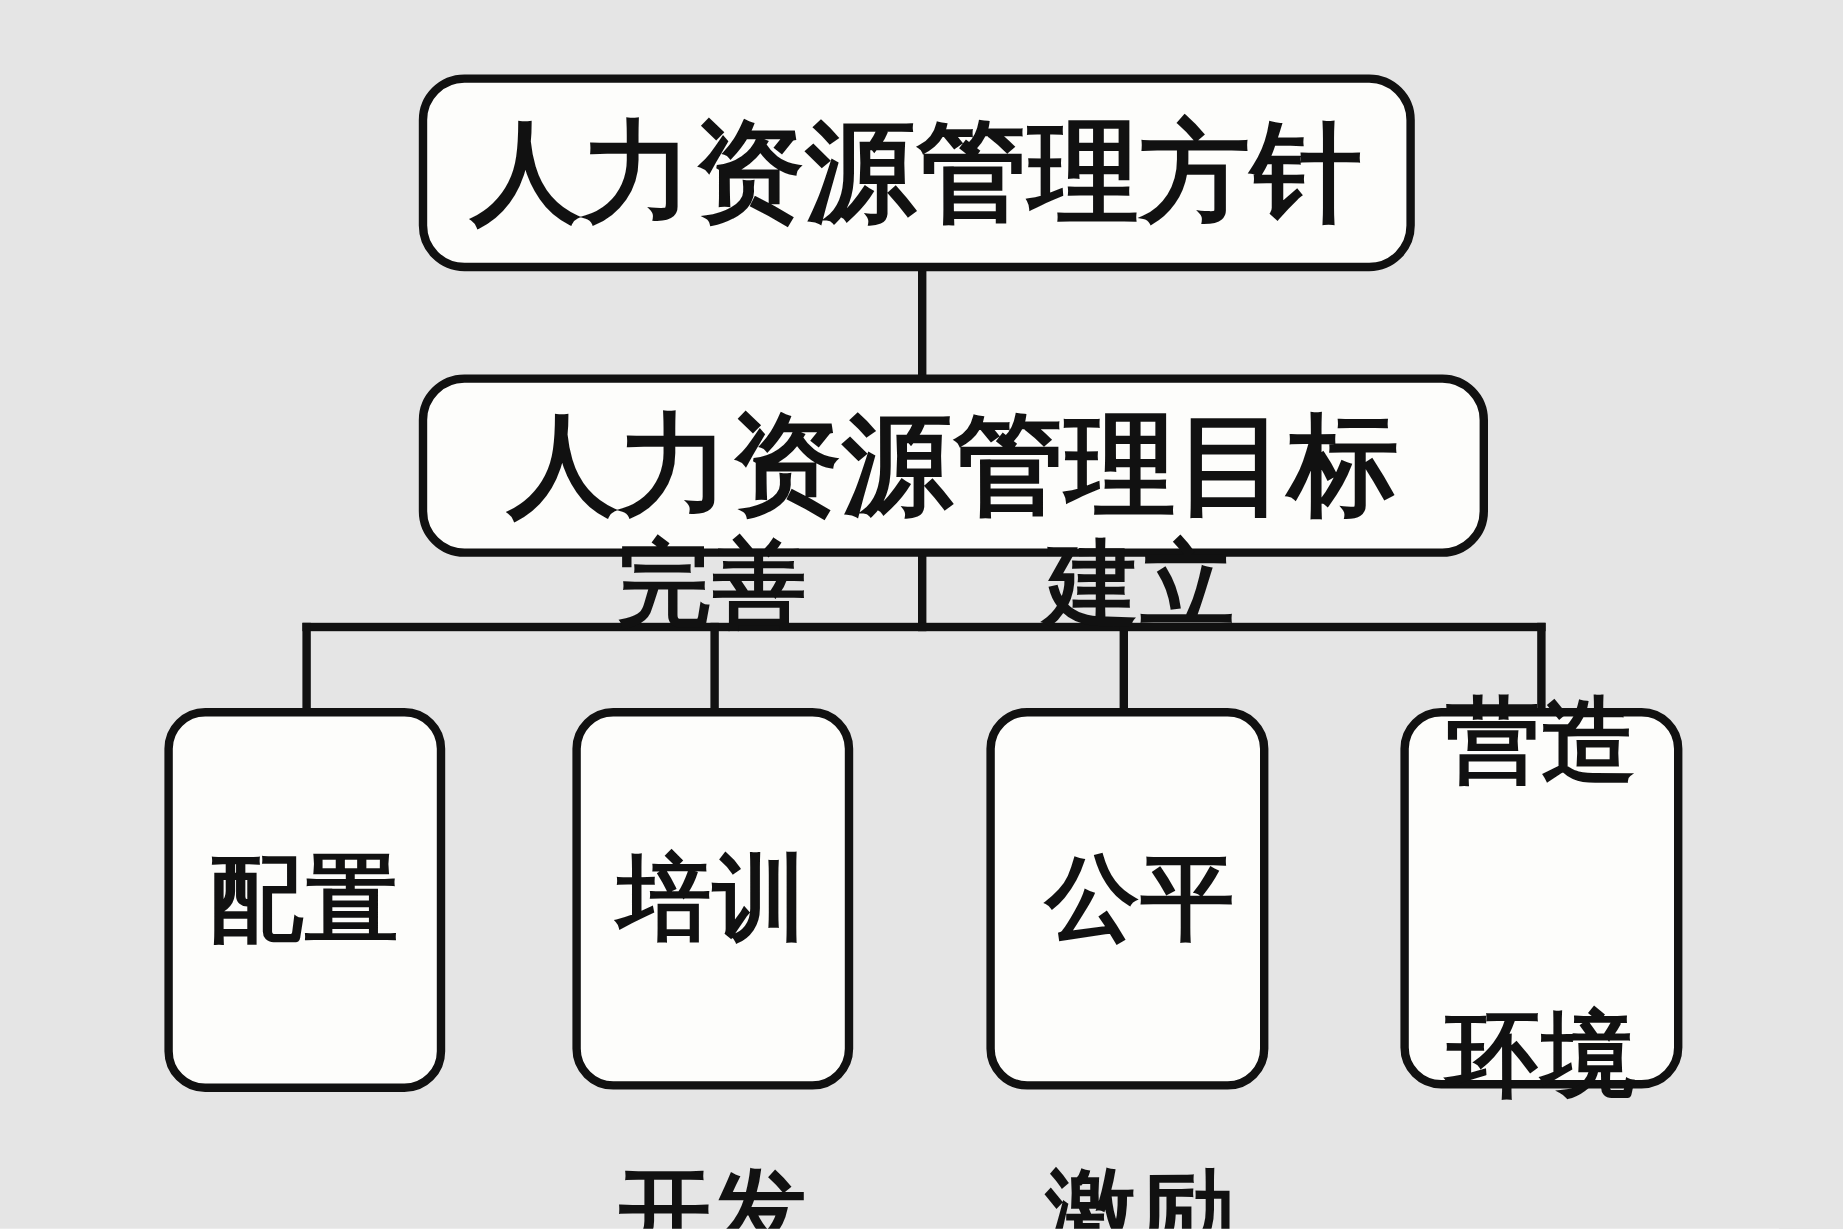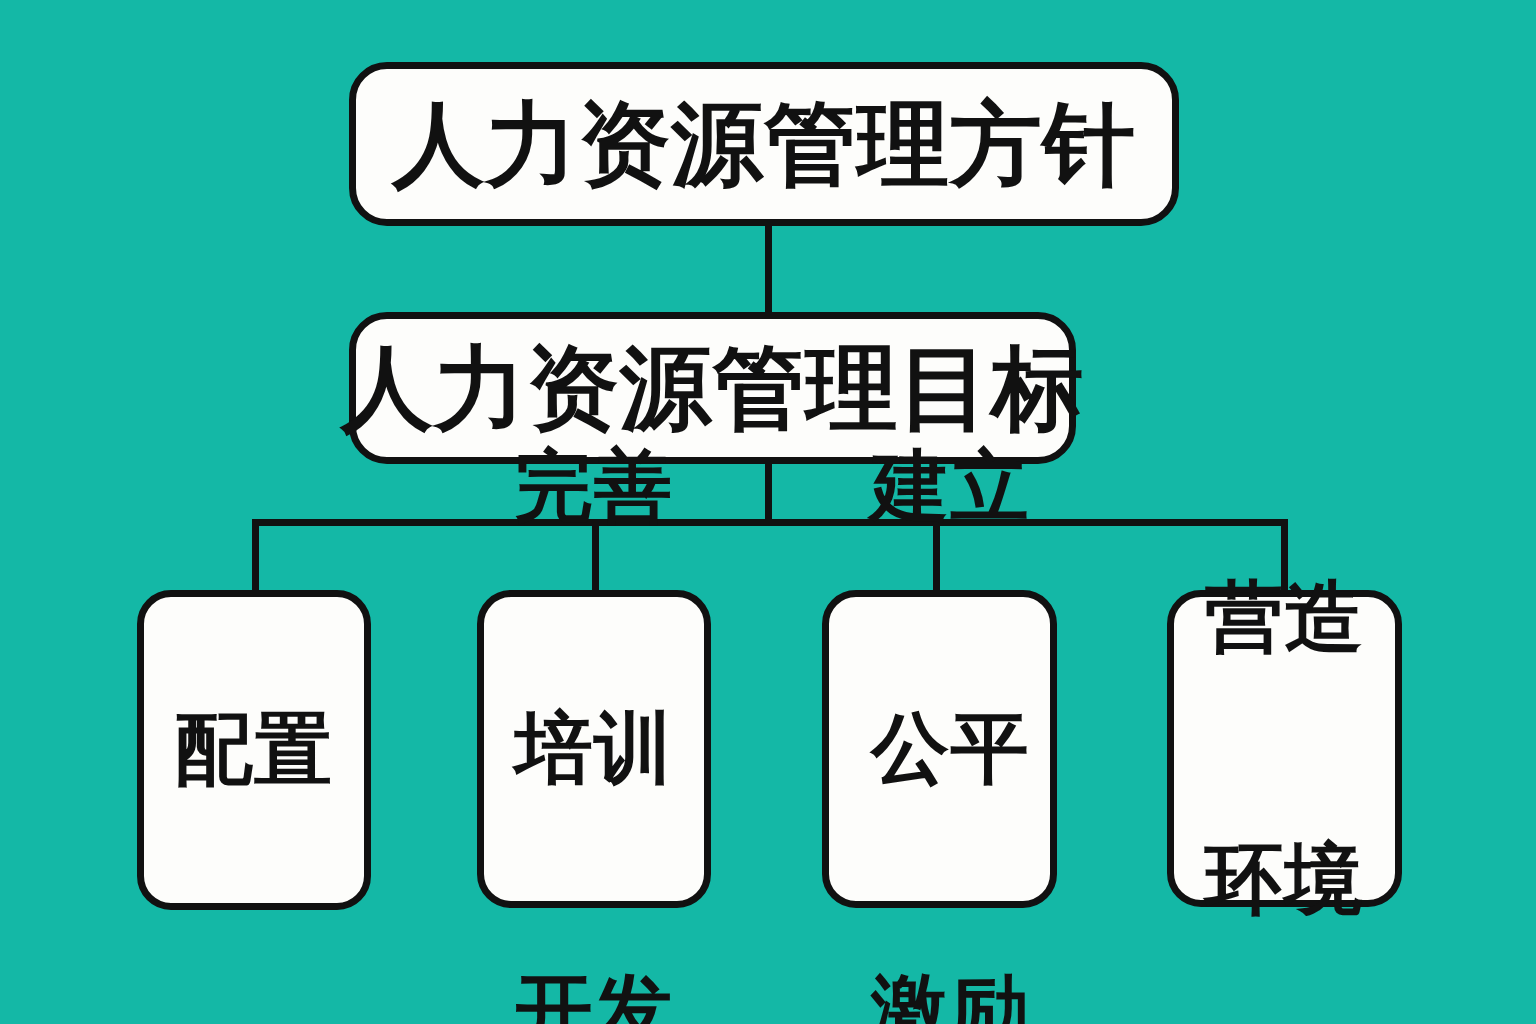--- a/index.html
+++ b/index.html
@@ -11,21 +11,21 @@
     width: 1536px;
     height: 1024px;
     background: #fdfdfb;
     font-family: "Liberation Sans", "DejaVu Sans", sans-serif;
     overflow: hidden;
   }
   #diagram-root {
     position: relative;
     width: 1536px;
     height: 1024px;
-    background: #14b8a6;
+    background: #e5e5e5;
   }
 
   
   .connector-layer {
     position: absolute;
     left: 0;
     top: 0;
     width: 1536px;
     height: 1024px;
     z-index: 1;
@@ -94,21 +94,21 @@
     <div class="conn" style="left:252px; top:519px; width:7px; height:75px;"></div>
     <div class="conn" style="left:592px; top:519px; width:7px; height:75px;"></div>
     <div class="conn" style="left:933px; top:519px; width:7px; height:75px;"></div>
     <div class="conn" style="left:1281px; top:519px; width:7px; height:75px;"></div>
   </div>
 
   <div class="node root-node level-1" style="left:349px; top:62px; width:830px; height:164px;">
     <span class="node-label">人力资源管理方针</span>
   </div>
 
-  <div class="node goal-node level-2" style="left:349px; top:312px; width:727px; height:152px;">
+  <div class="node goal-node level-2" style="left:349px; top:312px; width:891px; height:152px;">
     <span class="node-label">人力资源管理目标</span>
   </div>
 
   <div class="node leaf-node level-3" style="left:137px; top:590px; width:234px; height:320px;">
     <span class="node-label">
       <span class="leaf-line">配置</span>
     </span>
   </div>
 
   <div class="node leaf-node level-3" style="left:477px; top:590px; width:234px; height:318px;">

